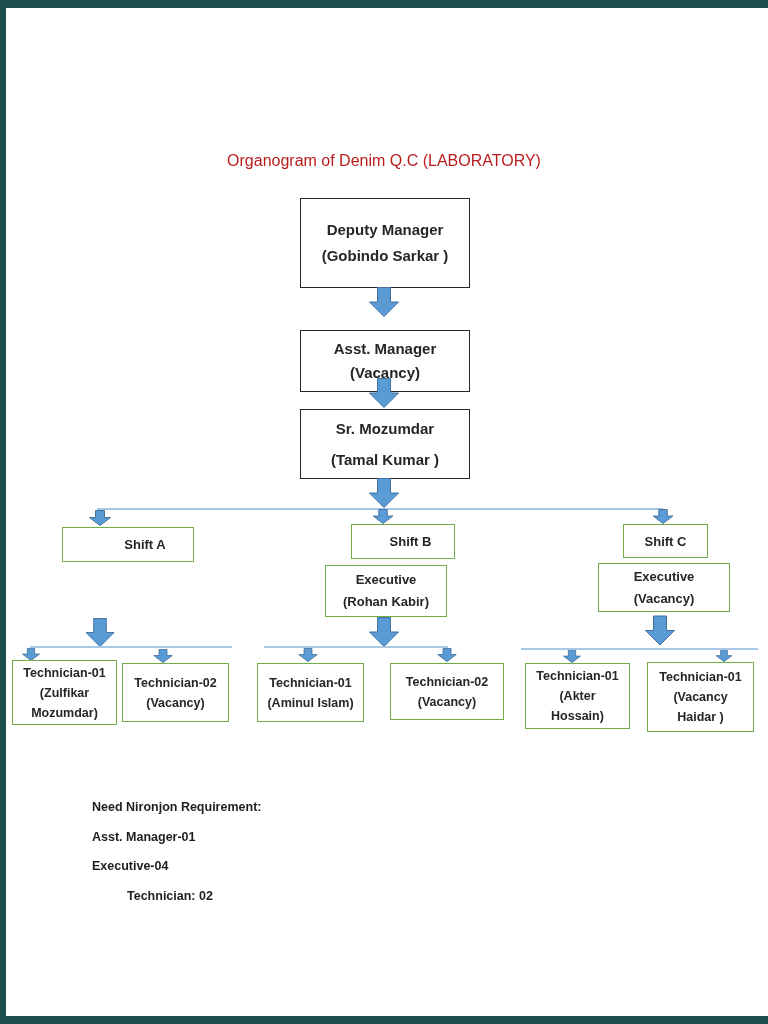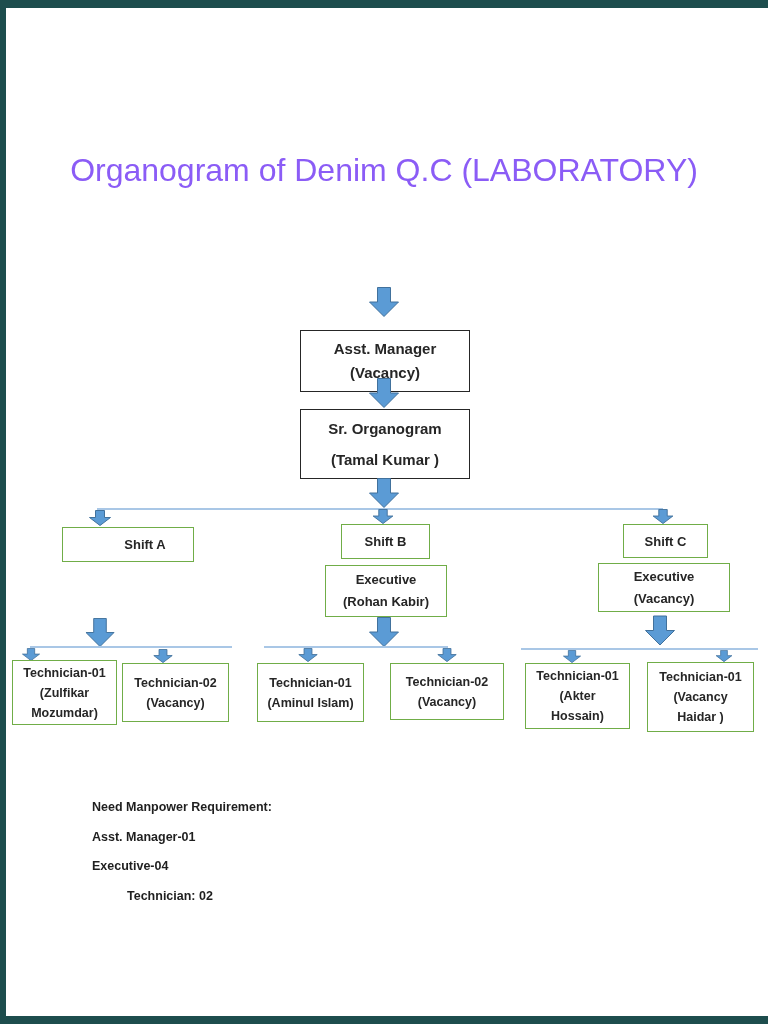--- a/index.html
+++ b/index.html
@@ -4,21 +4,21 @@
 <style>
   html,body{margin:0;padding:0;background:#ffffff;}
   .page{position:relative;width:768px;height:1024px;background:#ffffff;overflow:hidden;
         font-family:"Liberation Sans",sans-serif;color:#262626;}
   .frame-bar{position:absolute;background:#1d4d4d;}
   .bar-top{left:0;top:0;width:768px;height:8px;}
   .bar-bottom{left:0;top:1016px;width:768px;height:8px;}
   .bar-left{left:0;top:0;width:6px;height:1024px;}
 
   .doc-title{position:absolute;left:0;top:152px;width:768px;text-align:center;
-             font-size:32px;font-weight:400;color:#8b5cf6;letter-spacing:0px;}
+             font-size:16px;font-weight:400;color:#b91c1c;letter-spacing:0px;}
 
   .obox{position:absolute;display:flex;flex-direction:column;align-items:center;
         justify-content:center;text-align:center;background:#ffffff;font-weight:bold;}
   .obox span{display:block;}
   .black-box{border:1.5px solid #262626;font-size:15px;}
   .green-box{border:1.5px solid #70ad47;font-size:13px;}
   .tech-box{font-size:12.5px;}
   .lh27 span{line-height:26px;}
   .lh31 span{line-height:31px;}
   .lh24 span{line-height:24px;}
@@ -35,36 +35,40 @@
 <body>
 
 <div class="page">
 
   <div class="frame-bar bar-top"></div>
   <div class="frame-bar bar-bottom"></div>
   <div class="frame-bar bar-left"></div>
 
   <div class="doc-title">Organogram of Denim Q.C (LABORATORY)</div>
 
+  <div class="obox black-box lh27" style="left:300px;top:198px;width:168px;height:88px;">
+    <span>Deputy Manager</span>
+    <span>(Gobindo Sarkar )</span>
+  </div>
 
   <svg class="arrow" style="left:369px;top:287px;" width="30" height="30" viewBox="0 0 30 30">
     <polygon points="8.5,0.5 21.5,0.5 21.5,15 29.5,15 15,29.5 0.5,15 8.5,15"></polygon>
   </svg>
 
   <div class="obox black-box lh24" style="left:300px;top:318px;width:168px;height:60px;margin-top:12px;">
     <span>Asst. Manager</span>
     <span>(Vacancy)</span>
   </div>
 
   <svg class="arrow" style="left:369px;top:378px;" width="30" height="30" viewBox="0 0 30 30">
     <polygon points="8.5,0.5 21.5,0.5 21.5,15 29.5,15 15,29.5 0.5,15 8.5,15"></polygon>
   </svg>
 
   <div class="obox black-box lh31" style="left:300px;top:409px;width:168px;height:68px;">
-    <span>Sr. Organogram</span>
+    <span>Sr. Mozumdar</span>
     <span>(Tamal Kumar )</span>
   </div>
 
   <svg class="arrow" style="left:369px;top:478px;" width="30" height="30" viewBox="0 0 30 30">
     <polygon points="8.5,0.5 21.5,0.5 21.5,15 29.5,15 15,29.5 0.5,15 8.5,15"></polygon>
   </svg>
 
   <div class="hline" style="left:97px;top:508px;width:566px;"></div>
 
   <svg class="arrow" style="left:89px;top:510px;" width="22" height="16" viewBox="0 0 22 16">
@@ -93,21 +97,21 @@
   <div class="obox green-box tech-box lh20" style="left:12px;top:660px;width:103px;height:63px;">
     <span>Technician-01</span>
     <span>(Zulfikar</span>
     <span>Mozumdar)</span>
   </div>
   <div class="obox green-box tech-box lh20" style="left:122px;top:663px;width:105px;height:57px;">
     <span>Technician-02</span>
     <span>(Vacancy)</span>
   </div>
 
-  <div class="obox green-box" style="left:341px;top:524px;width:87px;height:33px;">
+  <div class="obox green-box" style="left:351px;top:524px;width:87px;height:33px;padding-left:15px;">
     <span>Shift B</span>
   </div>
   <div class="obox green-box lh22" style="left:325px;top:565px;width:120px;height:50px;">
     <span>Executive</span>
     <span>(Rohan Kabir)</span>
   </div>
   <svg class="arrow" style="left:369px;top:617px;" width="30" height="30" viewBox="0 0 30 30">
     <polygon points="8.5,0.5 21.5,0.5 21.5,15 29.5,15 15,29.5 0.5,15 8.5,15"></polygon>
   </svg>
   <div class="hline" style="left:264px;top:646px;width:184px;"></div>
@@ -147,18 +151,18 @@
     <span>Technician-01</span>
     <span>(Akter</span>
     <span>Hossain)</span>
   </div>
   <div class="obox green-box tech-box lh20" style="left:647px;top:662px;width:105px;height:68px;">
     <span>Technician-01</span>
     <span>(Vacancy</span>
     <span>Haidar )</span>
   </div>
 
-  <div class="footer-line" style="top:800px;">Need Manpower Requirement:</div>
+  <div class="footer-line" style="top:800px;">Need Nironjon Requirement:</div>
   <div class="footer-line" style="top:830px;">Asst. Manager-01</div>
   <div class="footer-line" style="top:859px;">Executive-04</div>
   <div class="footer-line" style="top:889px;margin-left:35px;">Technician: 02</div>
 
 </div>
 
 </body></html>

